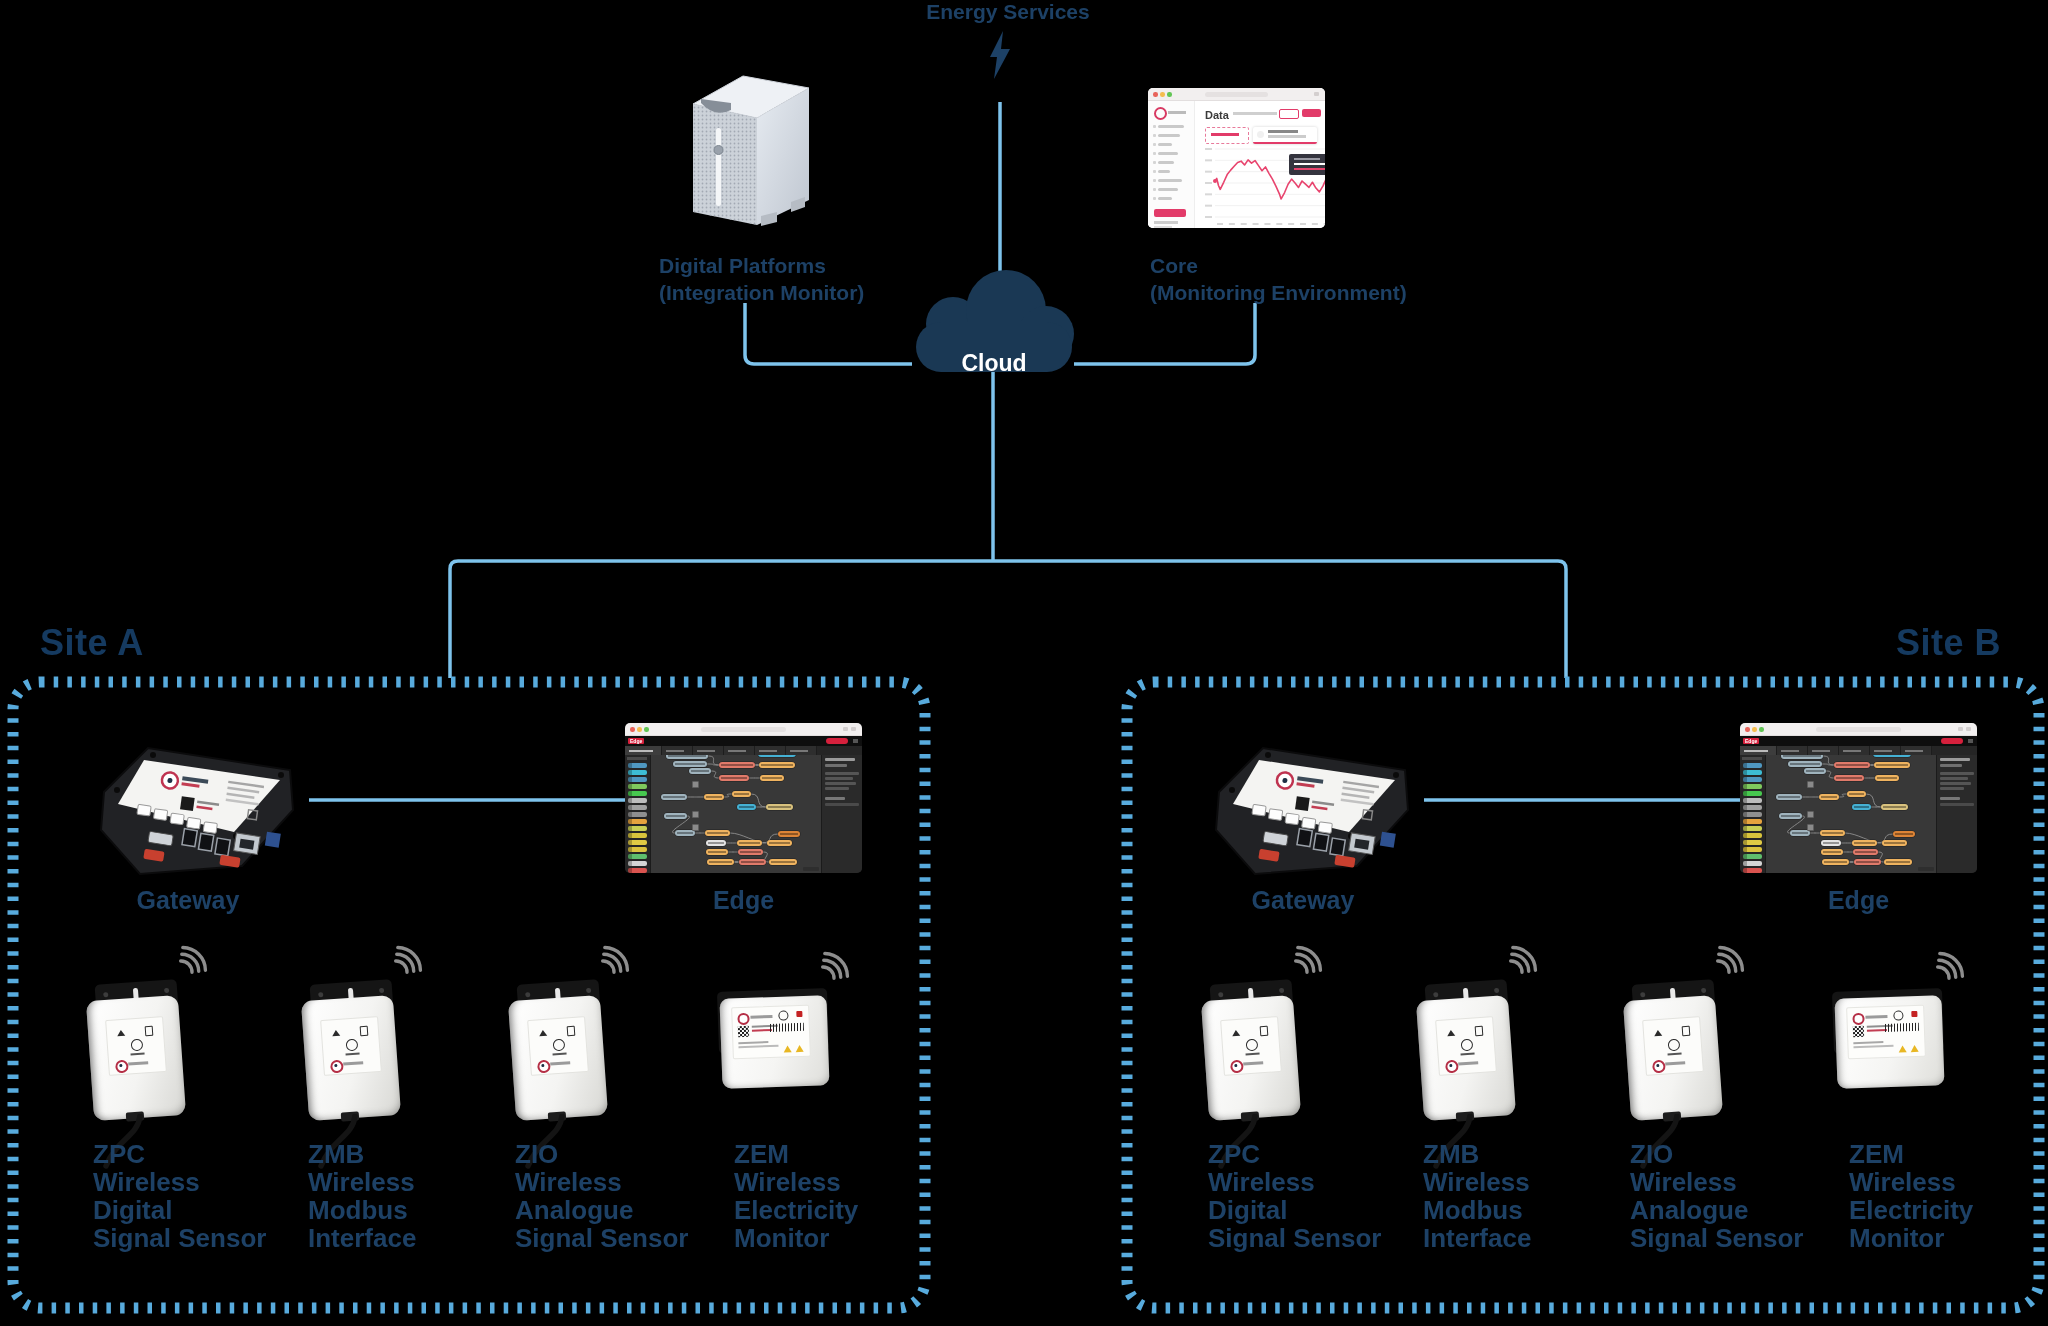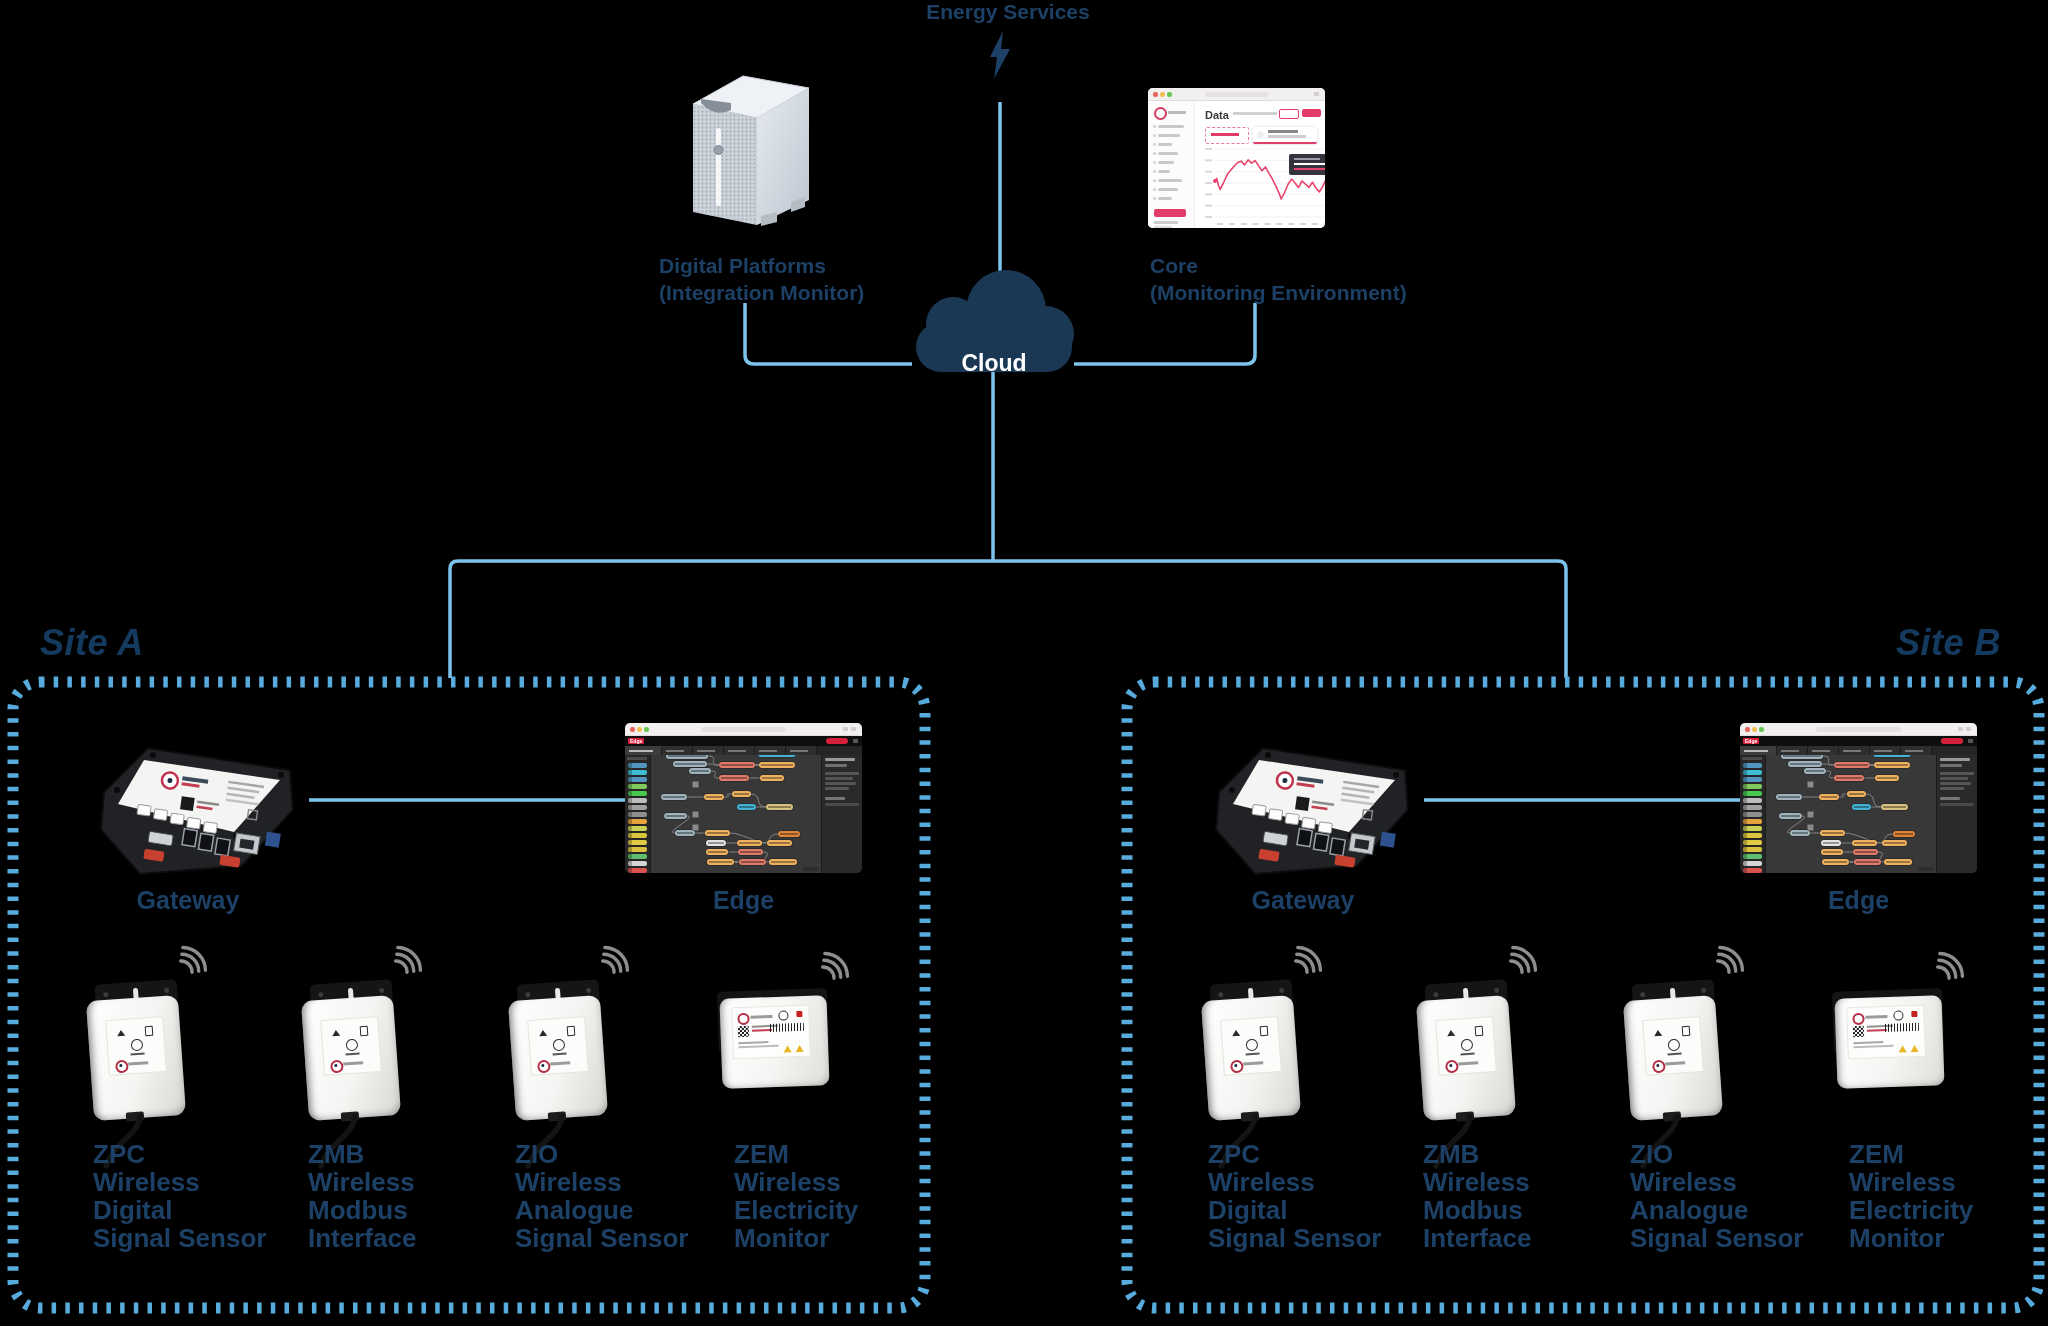--- a/index.html
+++ b/index.html
@@ -4,21 +4,21 @@
 <style>
   html,body{margin:0;padding:0;background:#000;}
   .stage{position:relative;width:2048px;height:1326px;background:#000;overflow:hidden;
          font-family:"Liberation Sans",sans-serif;}
   .abs{position:absolute;}
   svg{display:block;}
   
   .toplabel{position:absolute;font-size:21px;font-weight:bold;line-height:27px;color:#1d4166;}
   .energy-title{position:absolute;left:908px;top:0;width:200px;text-align:center;
                 font-size:21px;font-weight:bold;color:#1d4166;}
-  .site-title{position:absolute;font-size:36px;font-weight:bold;color:#153a60;letter-spacing:.5px;font-style:italic;}
+  .site-title{position:absolute;font-size:36px;font-weight:bold;color:#153a60;letter-spacing:.5px;}
   .dev-label{position:absolute;font-size:25px;font-weight:bold;color:#1d4166;text-align:center;}
   .cloud-label{position:absolute;left:906px;top:318px;width:176px;text-align:center;
                font-size:23px;font-weight:bold;color:#fff;margin-top:32px;}
   .sensor-label{position:absolute;font-size:26px;font-weight:bold;line-height:28px;color:#1d4166;}
   
   .sensor{position:absolute;width:140px;height:320px;}
   .wifi{position:absolute;transform:rotate(45deg);}
   .sdev{position:absolute;left:2px;top:36px;width:94px;height:140px;}
   .sd-back{position:absolute;left:6px;top:0;width:82px;height:44px;background:#151515;
            border-radius:5px;transform:rotate(-4deg);}

